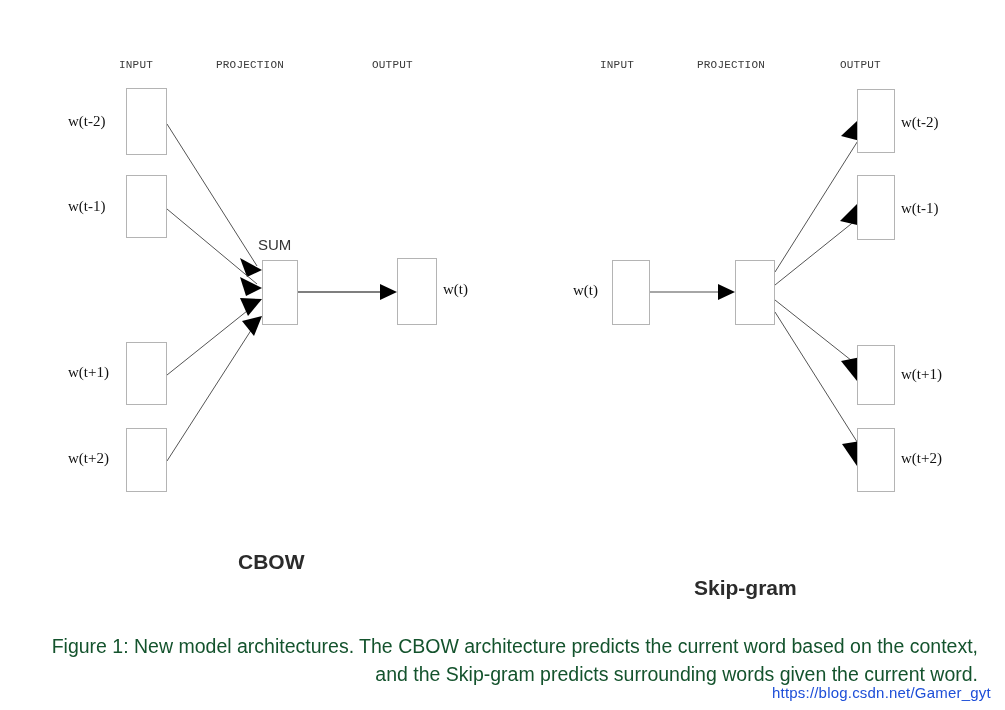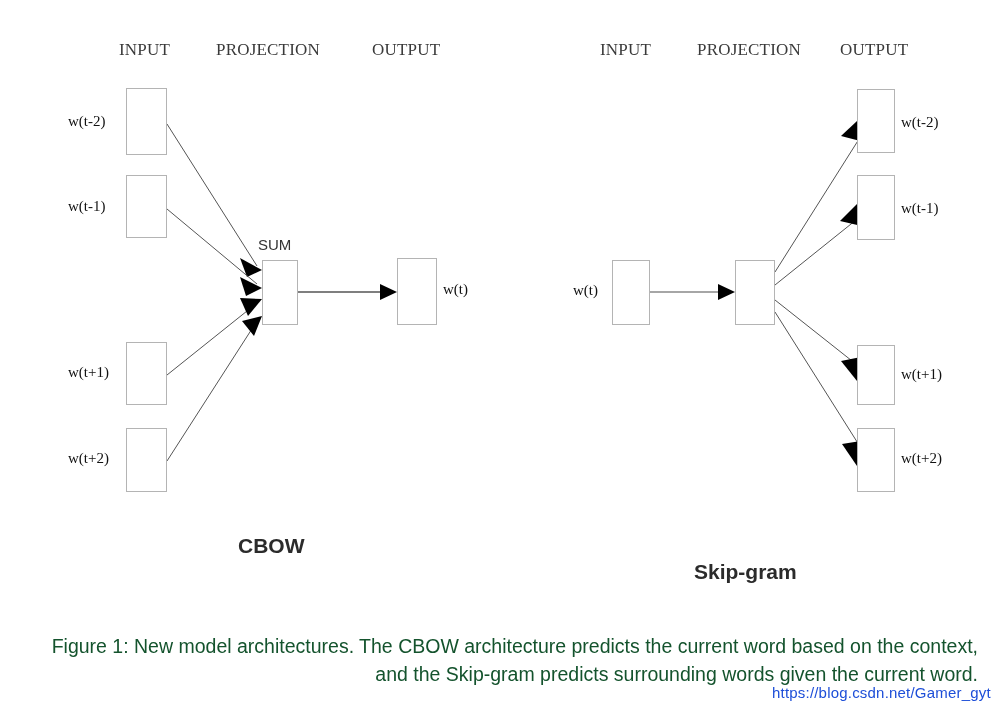--- a/index.html
+++ b/index.html
@@ -16,25 +16,26 @@
   }
   #figure-canvas {
     position: absolute;
     left: 0;
     top: 0;
     width: 1005px;
     height: 710px;
   }
   .col-header {
     position: absolute;
-    font-family: Liberation Serif, serif;
-    font-size: 17px;
+    font-family: Liberation Mono, monospace;
+    font-size: 11px;
     color: #3a3a3a;
     letter-spacing: 0.2px;
     white-space: nowrap;
+    margin-top: 19px;
   }
   .node-box {
     position: absolute;
     background: #ffffff;
     border: 1px solid #b4b4b4;
     box-sizing: border-box;
   }
   .node-label {
     position: absolute;
     font-family: Liberation Serif, serif;
@@ -49,20 +50,21 @@
     color: #333333;
     white-space: nowrap;
   }
   .model-title {
     position: absolute;
     font-family: "Liberation Sans", sans-serif;
     font-size: 21px;
     font-weight: bold;
     color: #2b2b2b;
     white-space: nowrap;
+    margin-top: 16px;
   }
   .caption {
     position: absolute;
     left: 26px;
     top: 632px;
     width: 952px;
     font-family: Liberation Sans, sans-serif;
     font-size: 19.5px;
     line-height: 28px;
     color: #14532d;

